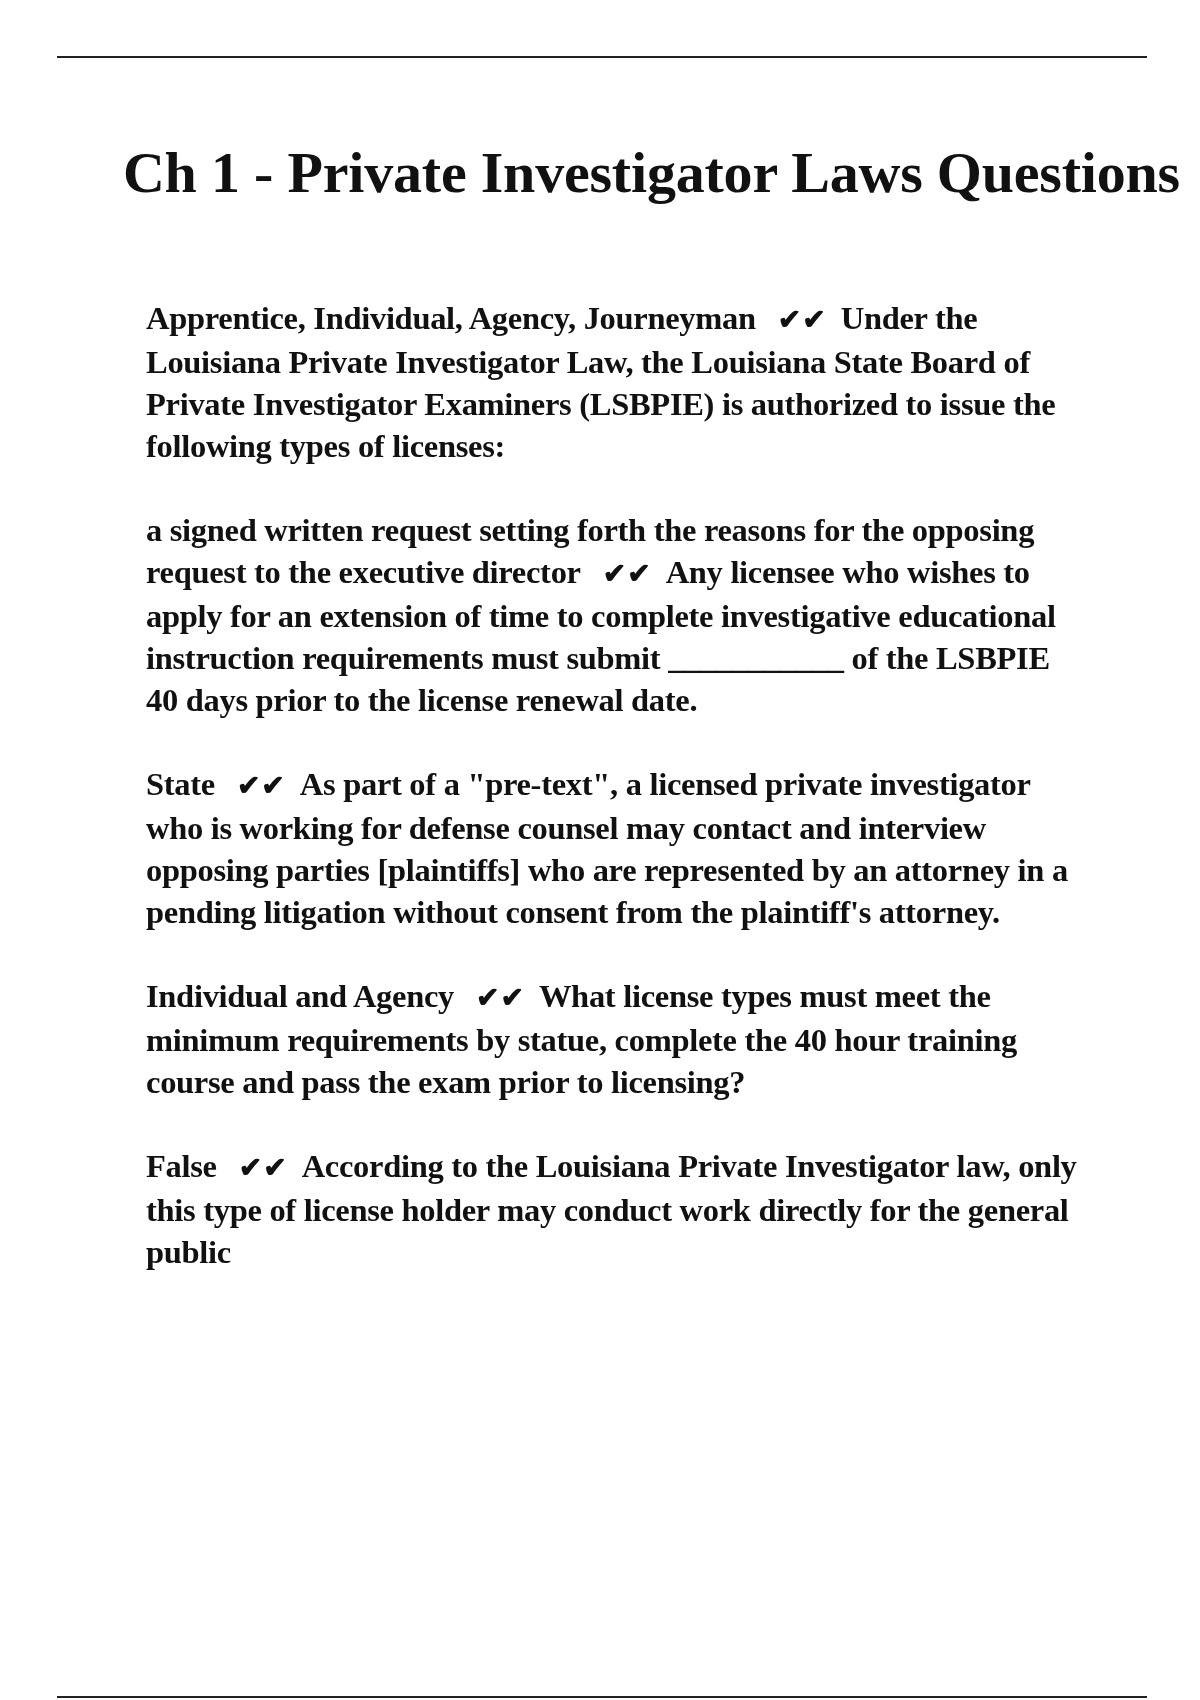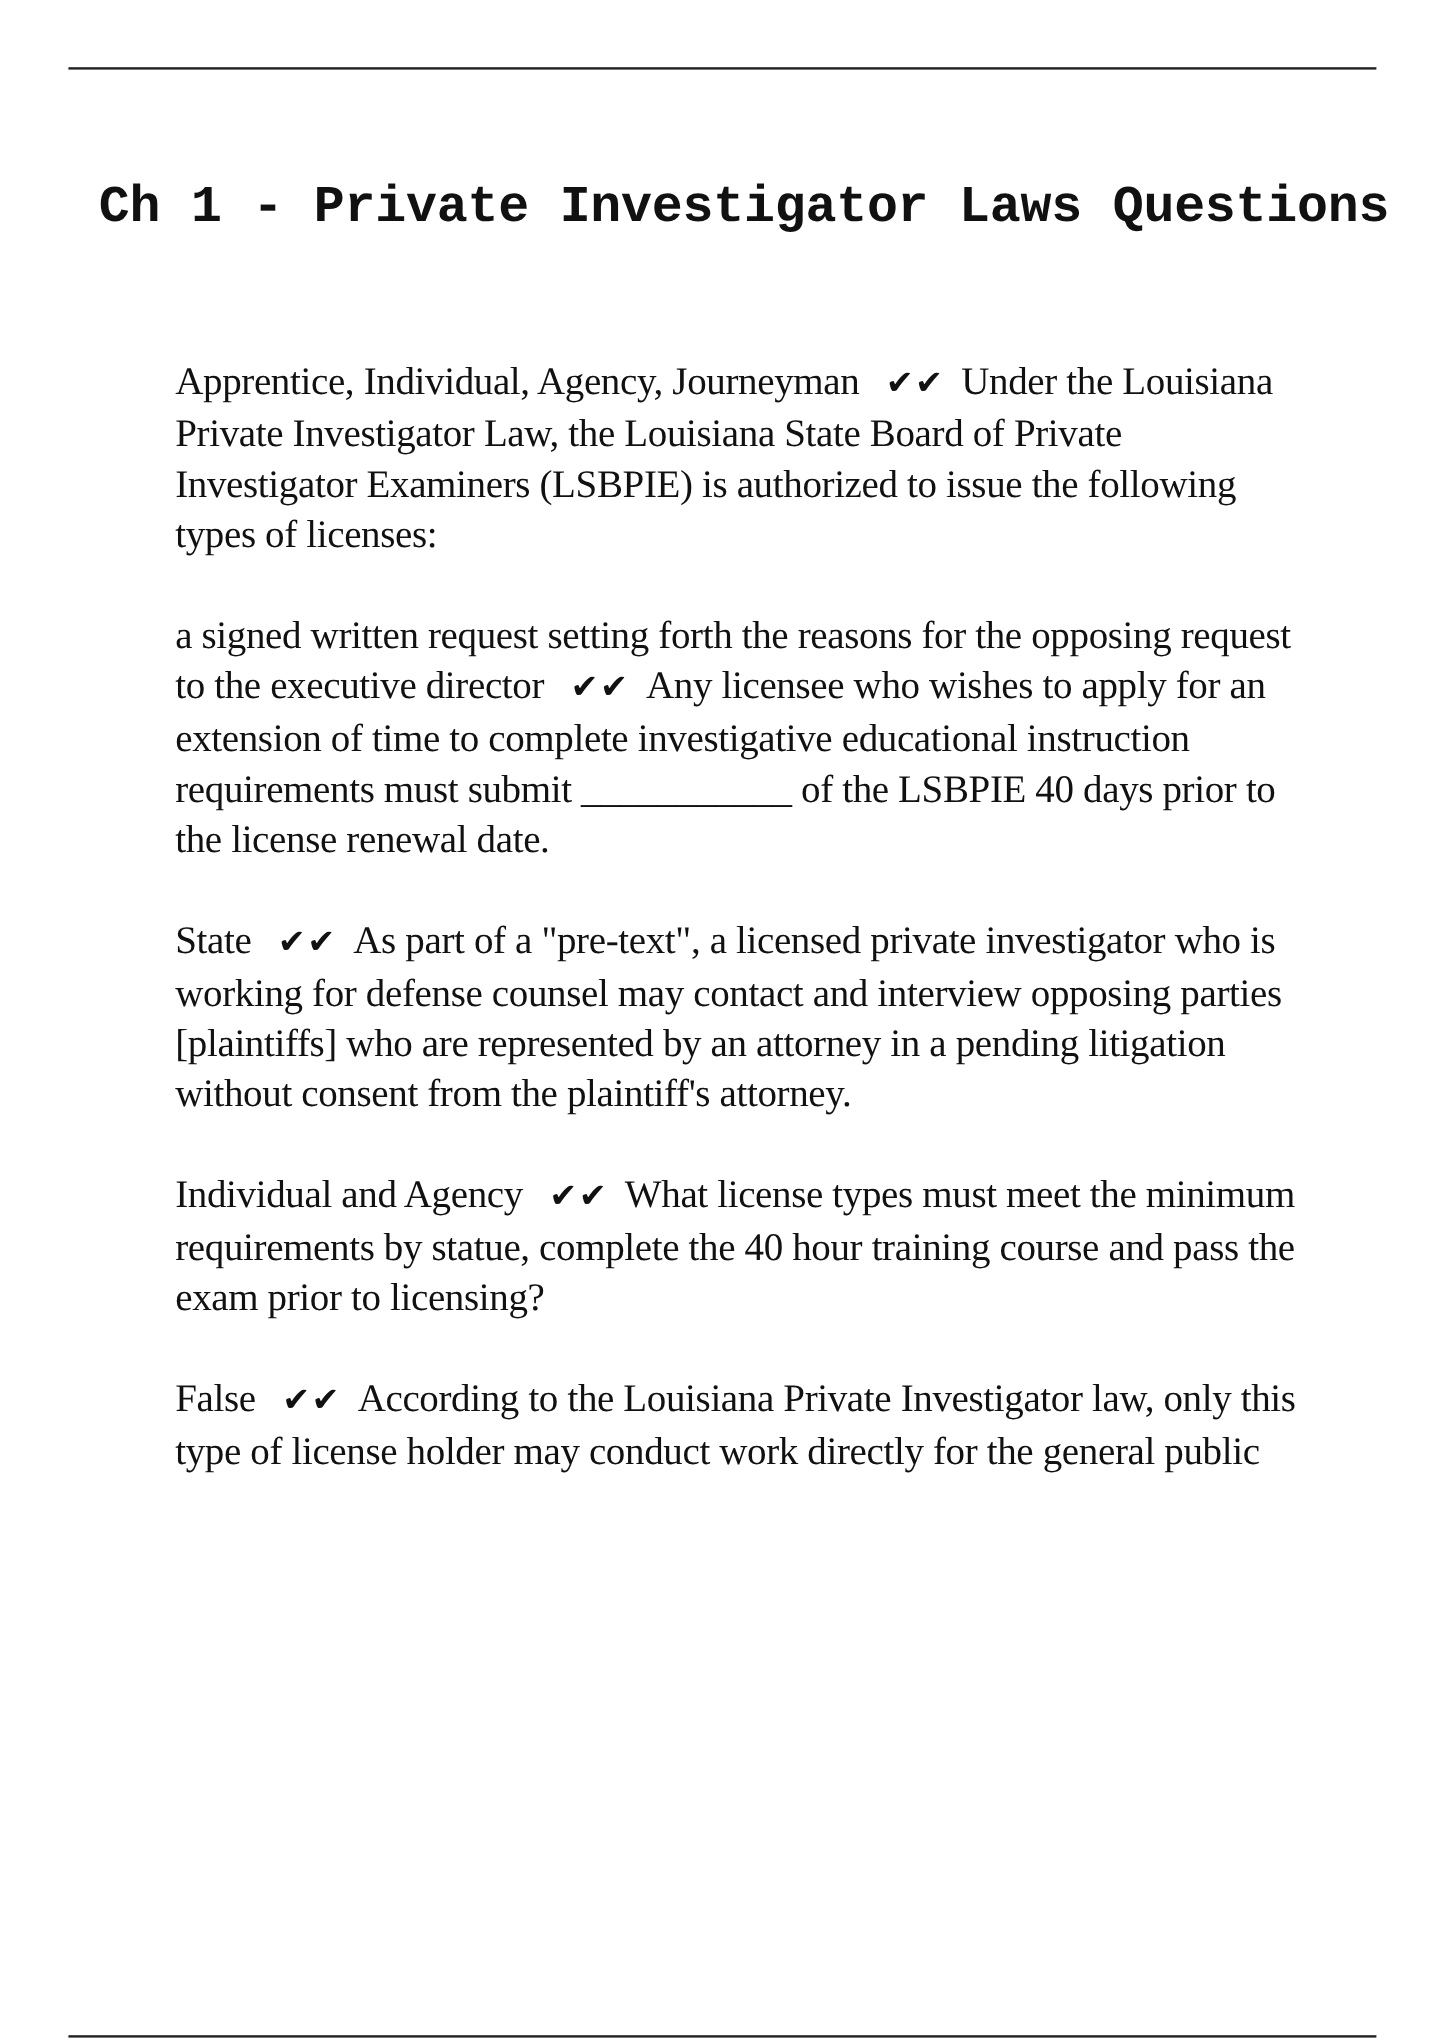--- a/index.html
+++ b/index.html
@@ -5,27 +5,26 @@
     html, body { margin: 0; padding: 0; background: #ffffff; }
     body {
       width: 1200px; height: 1700px; position: relative; overflow: hidden;
       font-family: "Liberation Serif", "DejaVu Serif", serif; color: #111111;
     }
     .rule { position: absolute; left: 57px; width: 1090px; height: 2px; background: #222222; }
     .rule.top { top: 56px; }
     .rule.bottom { top: 1696px; }
     .title {
       position: absolute; left: 60px; width: 1120px; top: 145px;
-      text-align: center; font-weight: bold; font-size: 43px; line-height: 56px;
+      text-align: right; font-weight: bold; font-size: 58px; line-height: 56px;
       letter-spacing: -0.2px;
-      font-family: Liberation Mono, monospace;
     }
     .content {
       position: absolute; left: 146px; top: 297px; width: 935px;
-      font-size: 32.5px; line-height: 42px; letter-spacing: -0.3px;
+      font-size: 32.5px; line-height: 42px; letter-spacing: -0.3px; font-weight: bold;
     }
     .qa { margin: 0 0 42px 0; }
     .check { font-size: 28px; padding: 0 14px 0 22px; letter-spacing: 1px; }
   </style>
 </head>
 <body>
 
 <div class="rule top"></div>
 
 <div class="title">

